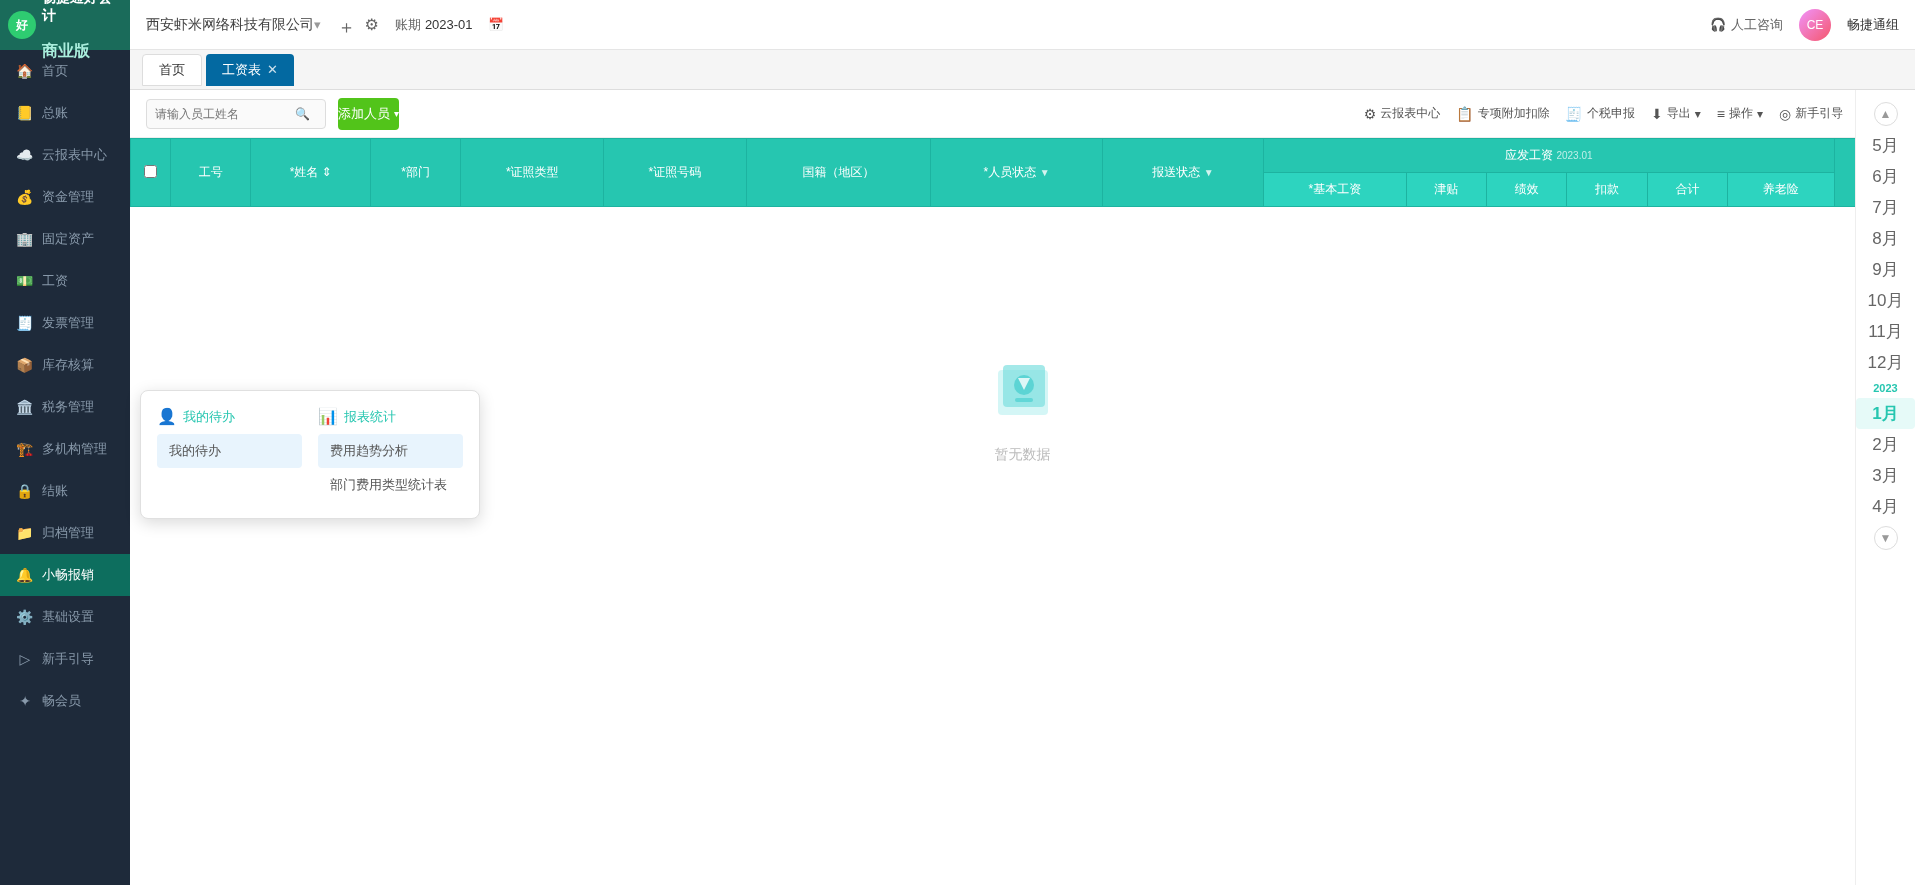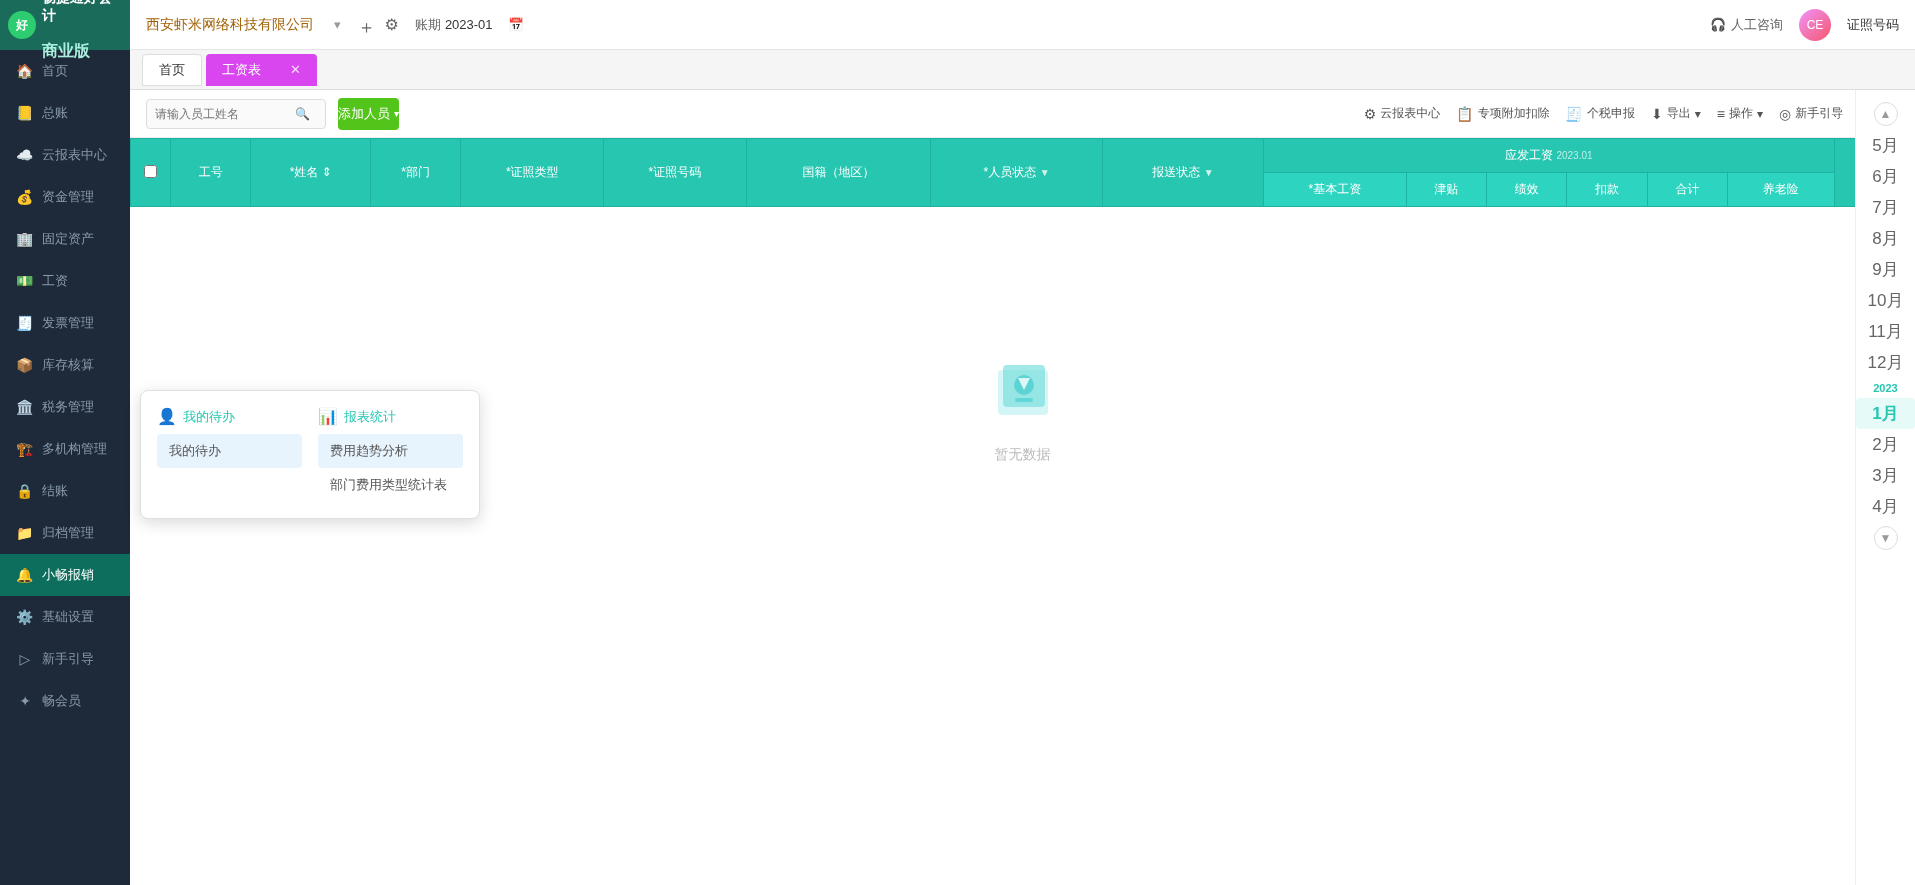--- a/index.html
+++ b/index.html
@@ -26,21 +26,21 @@
     }
     .nav-item.active { background: #0d6e5e; color: #fff; }
     .nav-item .nav-icon { width: 18px; height: 18px; margin-right: 8px; display: flex; align-items: center; justify-content: center; font-size: 14px; }
 
     
     .topbar {
       position: fixed; left: 130px; top: 0; right: 0; height: 50px;
       background: #fff; display: flex; align-items: center; padding: 0 16px;
       border-bottom: 1px solid #e5e5e5; z-index: 99;
     }
-    .company-name { font-size: 14px; color: #a16207; margin-right: 20px; text-align: center; }
+    .company-name { font-size: 14px; color: #404040; margin-right: 0; text-align: center; }
     .company-dropdown { color: #999; cursor: pointer; margin-right: 16px; }
     .topbar-add { width: 20px; height: 20px; background: none; border: none; color: #666; cursor: pointer; font-size: 18px; margin-right: 8px; }
     .topbar-settings { color: #666; cursor: pointer; margin-right: 16px; font-size: 16px; }
     .period-label { color: #666; margin-right: 4px; }
     .period-value { color: #333; font-weight: 500; margin-right: 16px; }
     .period-icon { color: #666; cursor: pointer; }
     .topbar-right { margin-left: auto; display: flex; align-items: center; gap: 16px; }
     .topbar-service { display: flex; align-items: center; color: #666; cursor: pointer; font-size: 13px; }
     .topbar-service .icon { margin-right: 4px; }
     .user-avatar { width: 32px; height: 32px; border-radius: 50%; background: linear-gradient(135deg, #f093fb, #f5576c); display: flex; align-items: center; justify-content: center; color: white; font-size: 12px; }
@@ -49,21 +49,21 @@
     
     .tabs-bar {
       position: fixed; left: 130px; top: 50px; right: 0; height: 40px;
       background: #f5f5f5; display: flex; align-items: center; padding: 0 12px;
       border-bottom: 1px solid #ddd; z-index: 98;
     }
     .tab-item {
       height: 32px; padding: 0 16px; display: flex; align-items: center; cursor: pointer;
       border-radius: 4px 4px 0 0; font-size: 13px; color: #666; margin-right: 4px;
     }
-    .tab-item.active { background: #d946ef; color: white; gap: 23px; }
+    .tab-item.active { background: #0369a1; color: white; }
     .tab-close { margin-left: 6px; color: rgba(255,255,255,0.8); cursor: pointer; }
     .tab-item.home { background: #fff; color: #333; border: 1px solid #ddd; }
 
     
     .main-content {
       position: fixed; left: 130px; top: 90px; right: 0; bottom: 0;
       background: #fff; overflow: hidden;
     }
 
     
@@ -226,21 +226,21 @@
   <span class="topbar-settings">⚙</span>
   <span class="period-label">账期</span>
   <span class="period-value">2023-01</span>
   <span class="period-icon">📅</span>
   <div class="topbar-right">
     <div class="topbar-service">
       <span class="icon">🎧</span>
       <span>人工咨询</span>
     </div>
     <div class="user-avatar">CE</div>
-    <span class="user-name">证照号码</span>
+    <span class="user-name">畅捷通组</span>
   </div>
 </div>
 
 <div class="tabs-bar">
   <div class="tab-item home">
     <span>首页</span>
   </div>
   <div class="tab-item active">
     <span>工资表</span>
     <span class="tab-close">✕</span>

